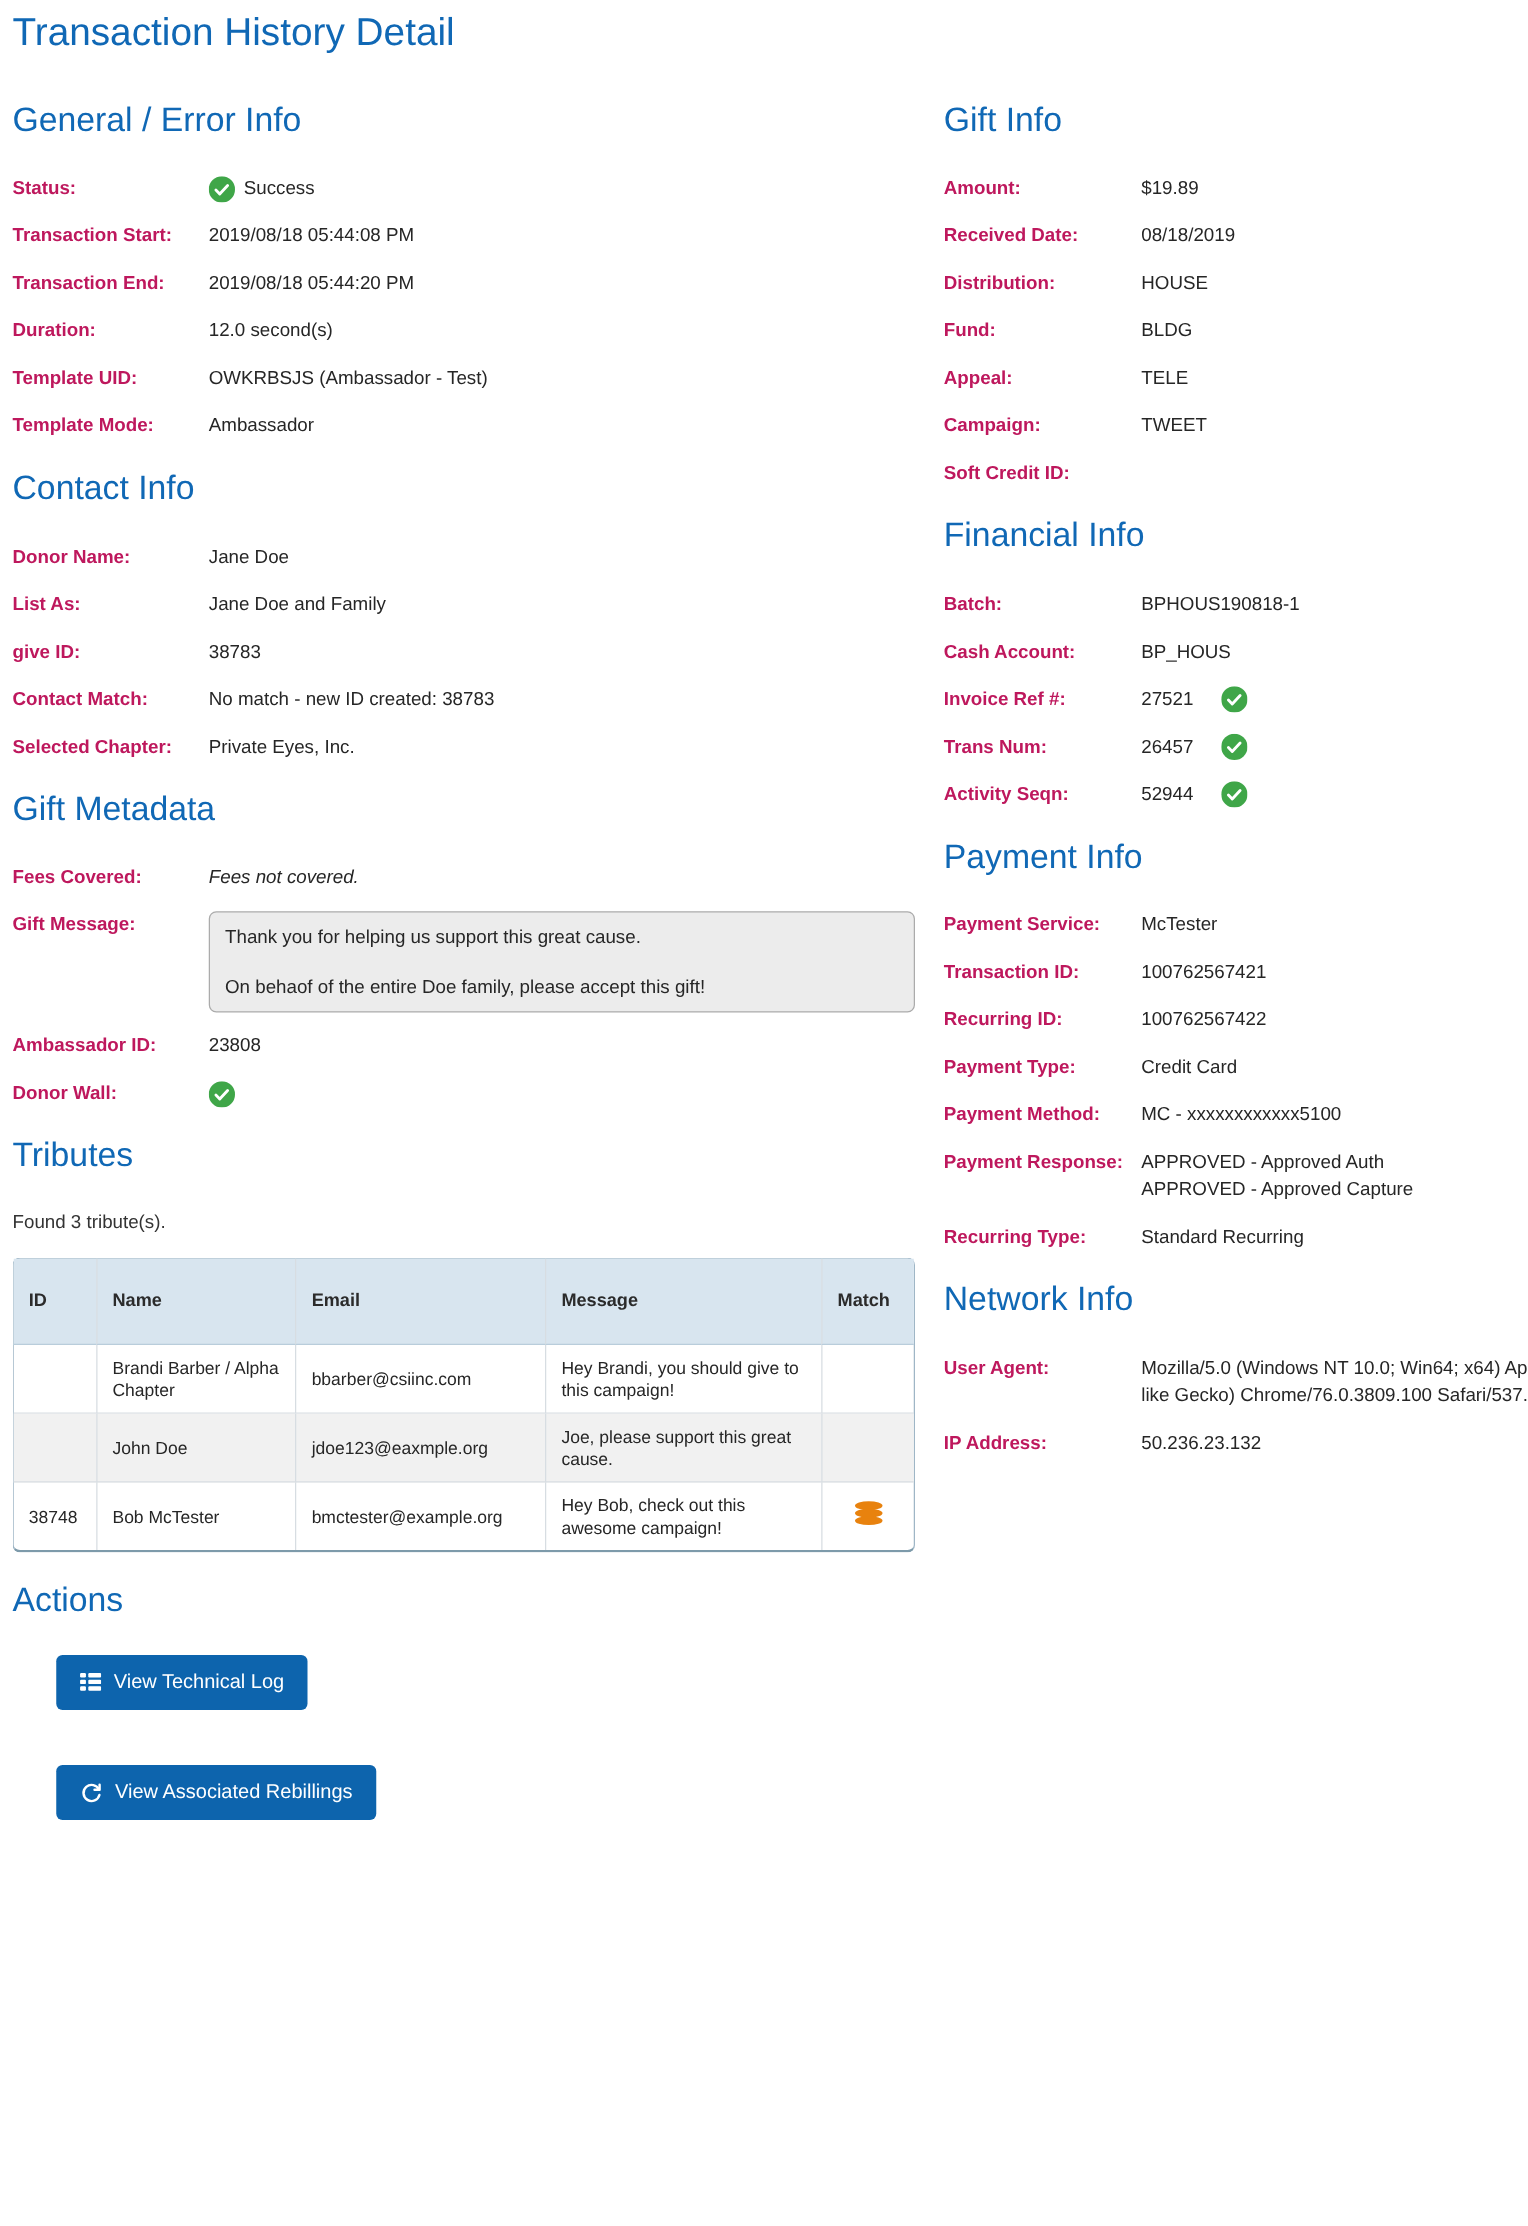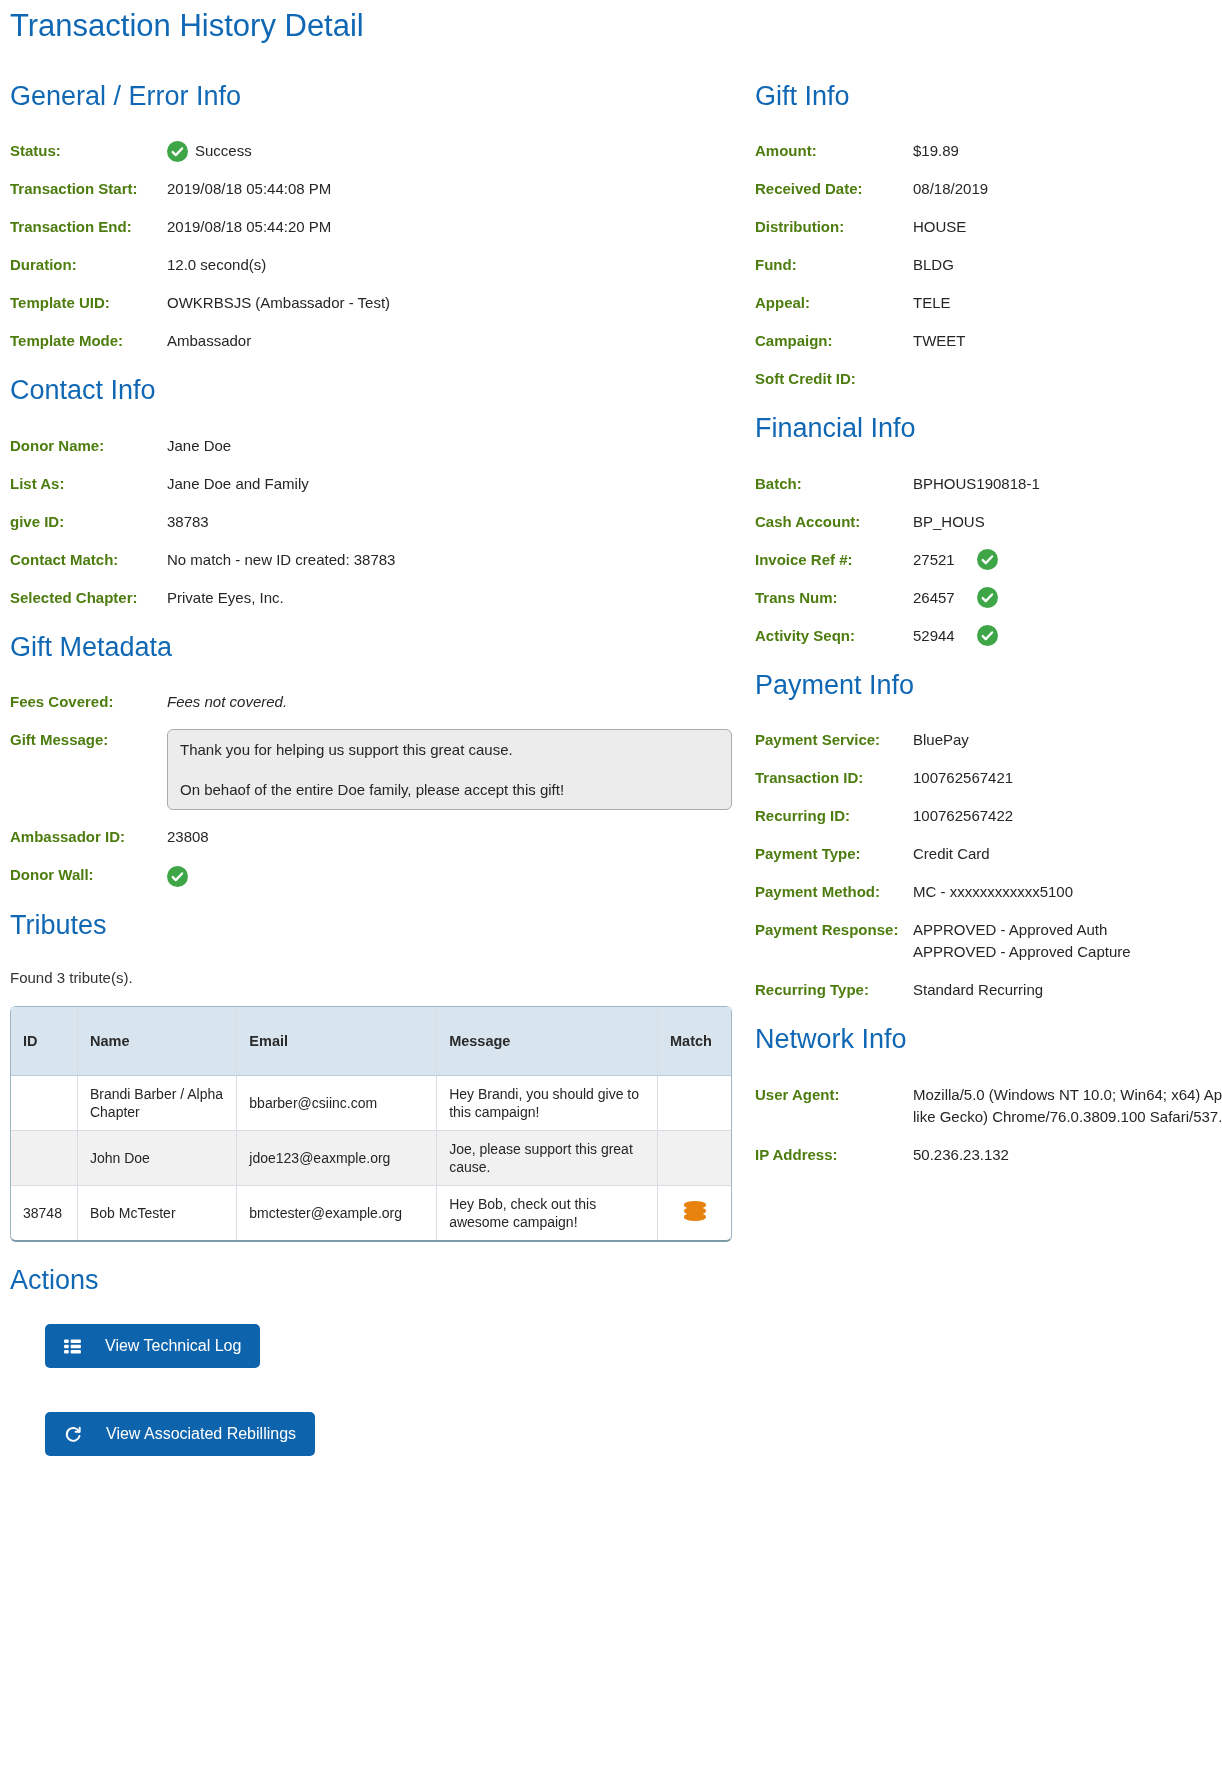--- a/index.html
+++ b/index.html
@@ -31,21 +31,21 @@
   }
   .col-left > h2.section:first-child,
   .col-right > h2.section:first-child { margin-top: 0; }
 
   .row { display: flex; align-items: flex-start; margin-bottom: 16px; }
   .row .lbl {
     flex: none;
     width: 157px;
     font-size: 15px;
     font-weight: 700;
-    color: #4d7c0f;
+    color: #be185d;
     line-height: 22px;
   }
   .col-right .row .lbl { width: 158px; }
   .row .val {
     font-size: 15px;
     line-height: 22px;
     color: #262626;
     white-space: nowrap;
   }
   .val.italic { font-style: italic; }
@@ -109,21 +109,21 @@
     border-radius: 50% / 46%;
     background: #e8820e;
     margin-top: -1.5px;
   }
   .db-icon i:first-child { margin-top: 0; }
 
   .actions-block { margin-top: 26px; }
   .btn {
     display: flex;
     align-items: center;
-    gap: 24px;
+    gap: 10px;
     background: #0d64ad;
     color: #ffffff;
     border: none;
     border-radius: 5px;
     height: 44px;
     padding: 0 19px;
     font-family: "Liberation Sans", sans-serif;
     font-size: 16px;
     margin: 0 0 44px 35px;
     cursor: pointer;
@@ -379,21 +379,21 @@
               <circle cx="11" cy="11" r="11" fill="#3fa648"></circle>
               <path d="M6 11.6l3.2 3.2 6.6-7" fill="none" stroke="#fff" stroke-width="2.4" stroke-linecap="round" stroke-linejoin="round"></path>
             </svg>
         </div>
       </div>
 
       <h2 class="section">Payment Info</h2>
 
       <div class="row">
         <div class="lbl">Payment Service:</div>
-        <div class="val">BluePay</div>
+        <div class="val">McTester</div>
       </div>
       <div class="row">
         <div class="lbl">Transaction ID:</div>
         <div class="val">100762567421</div>
       </div>
       <div class="row">
         <div class="lbl">Recurring ID:</div>
         <div class="val">100762567422</div>
       </div>
       <div class="row">

